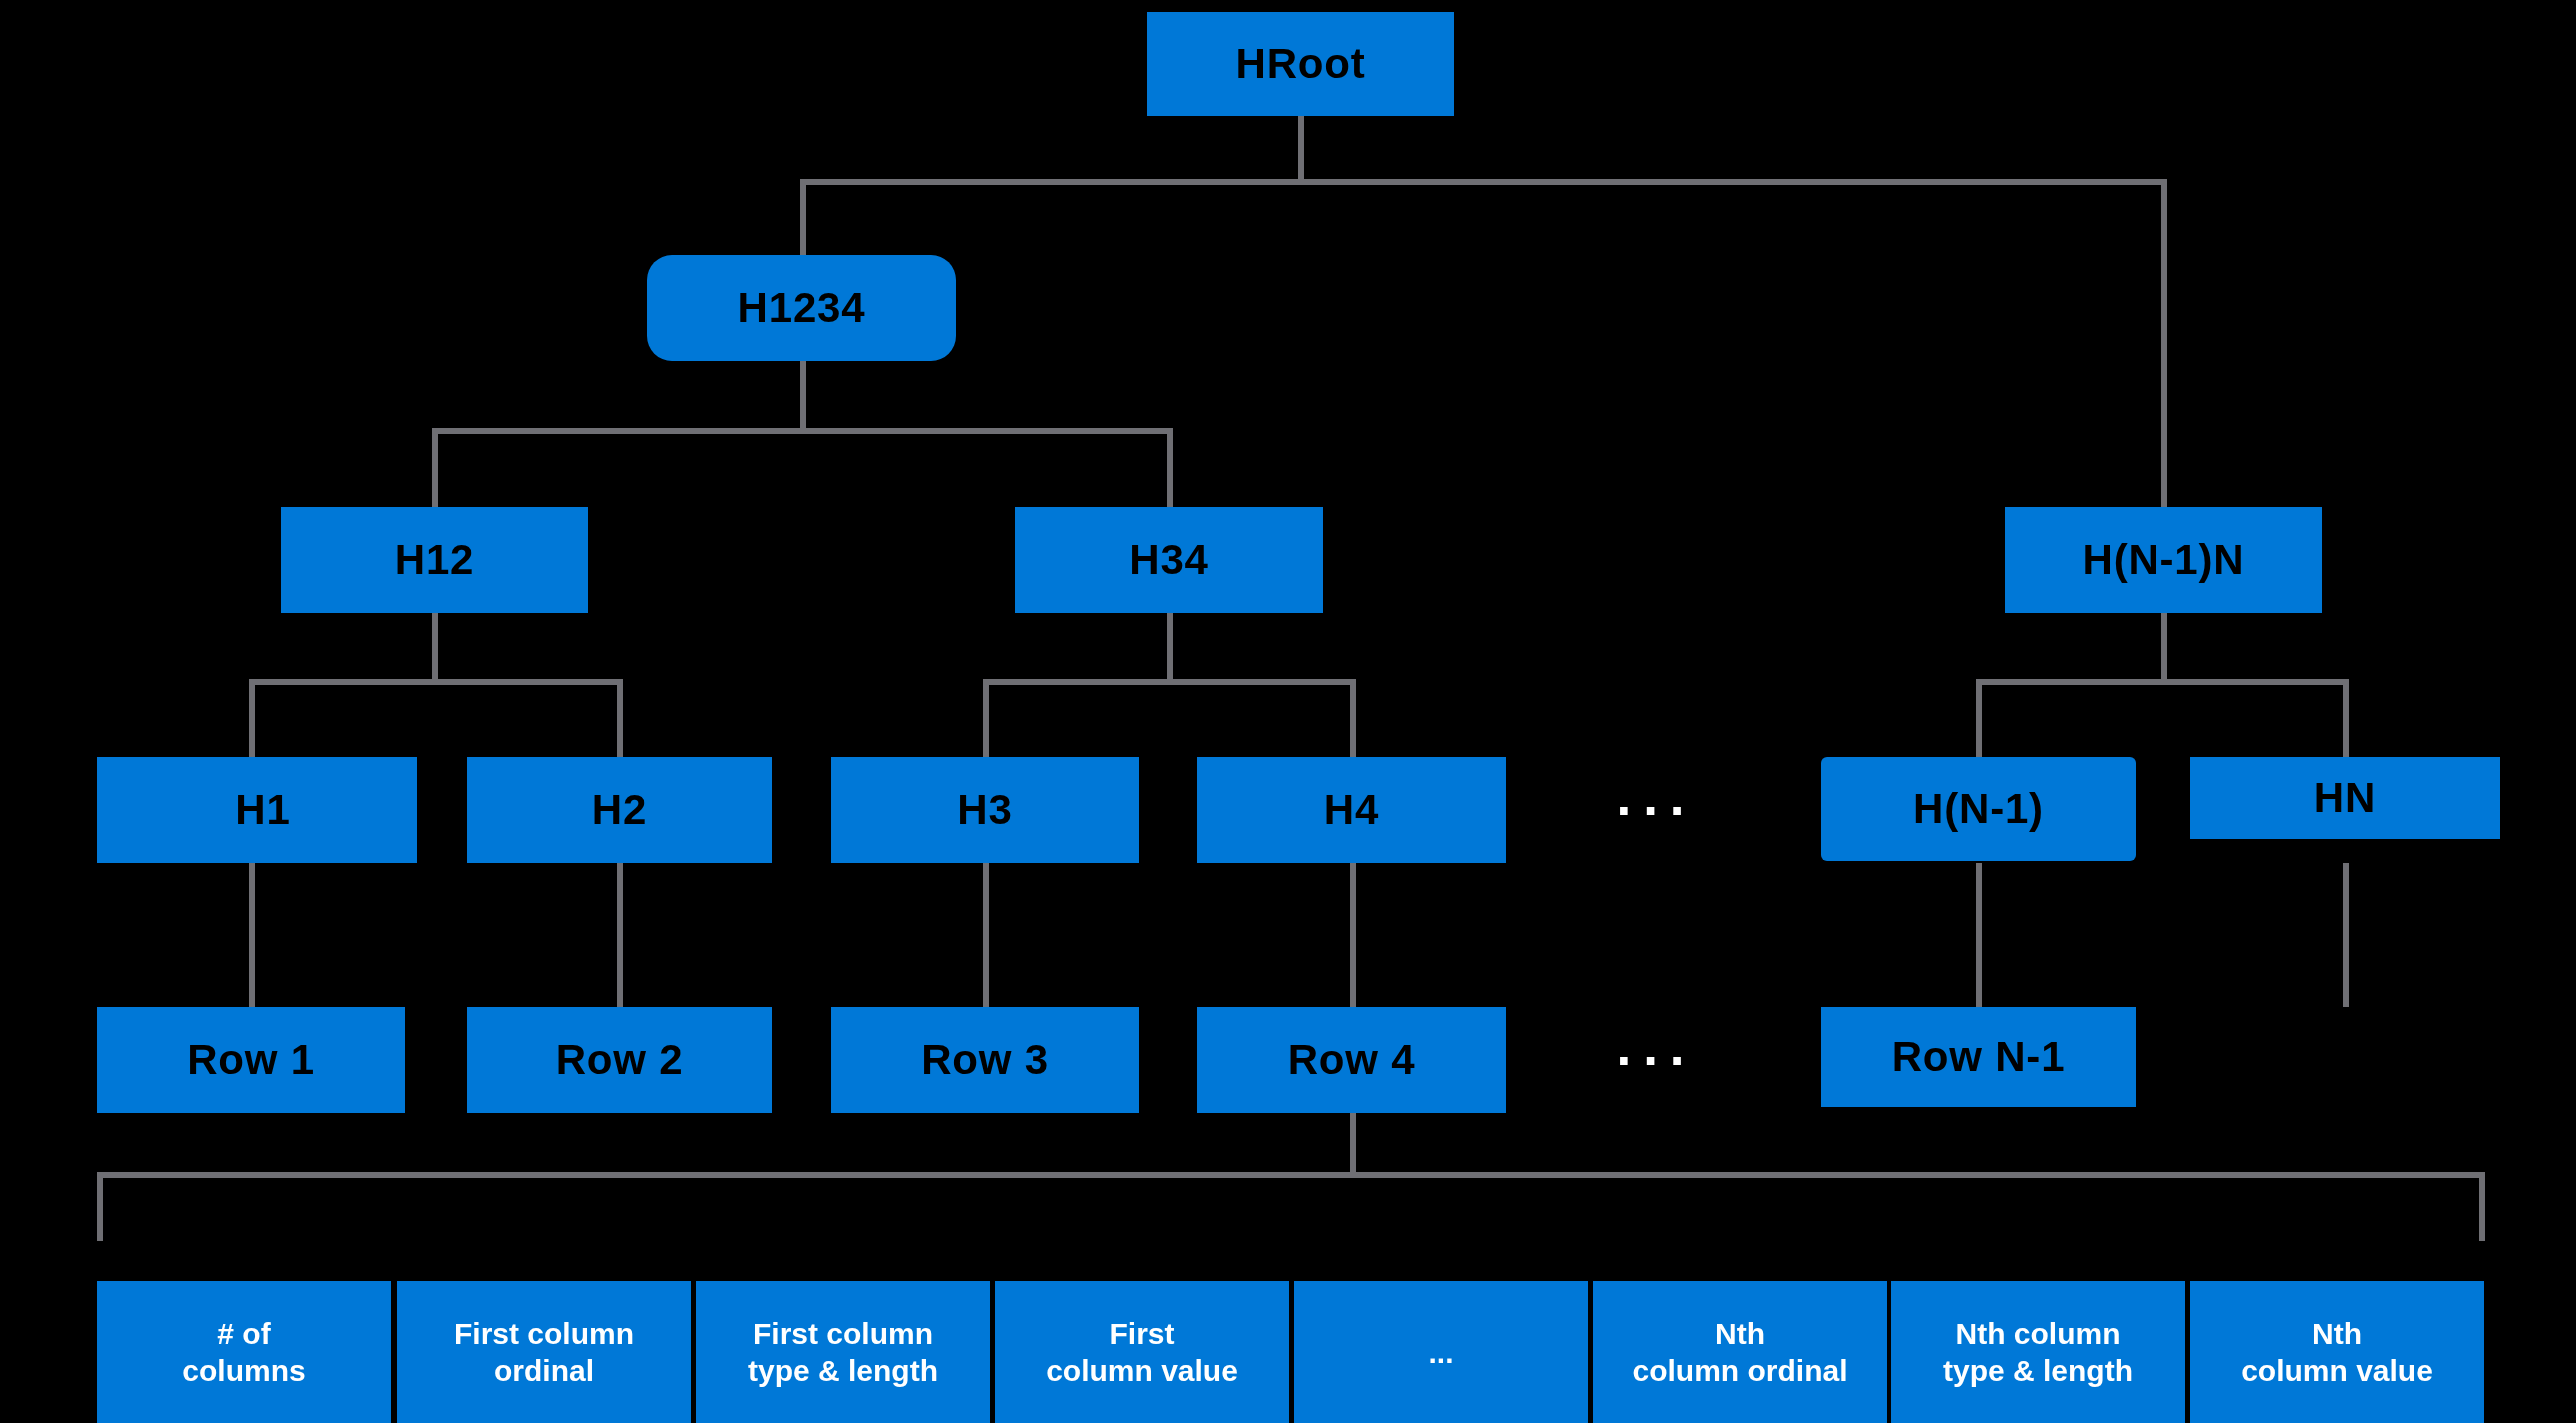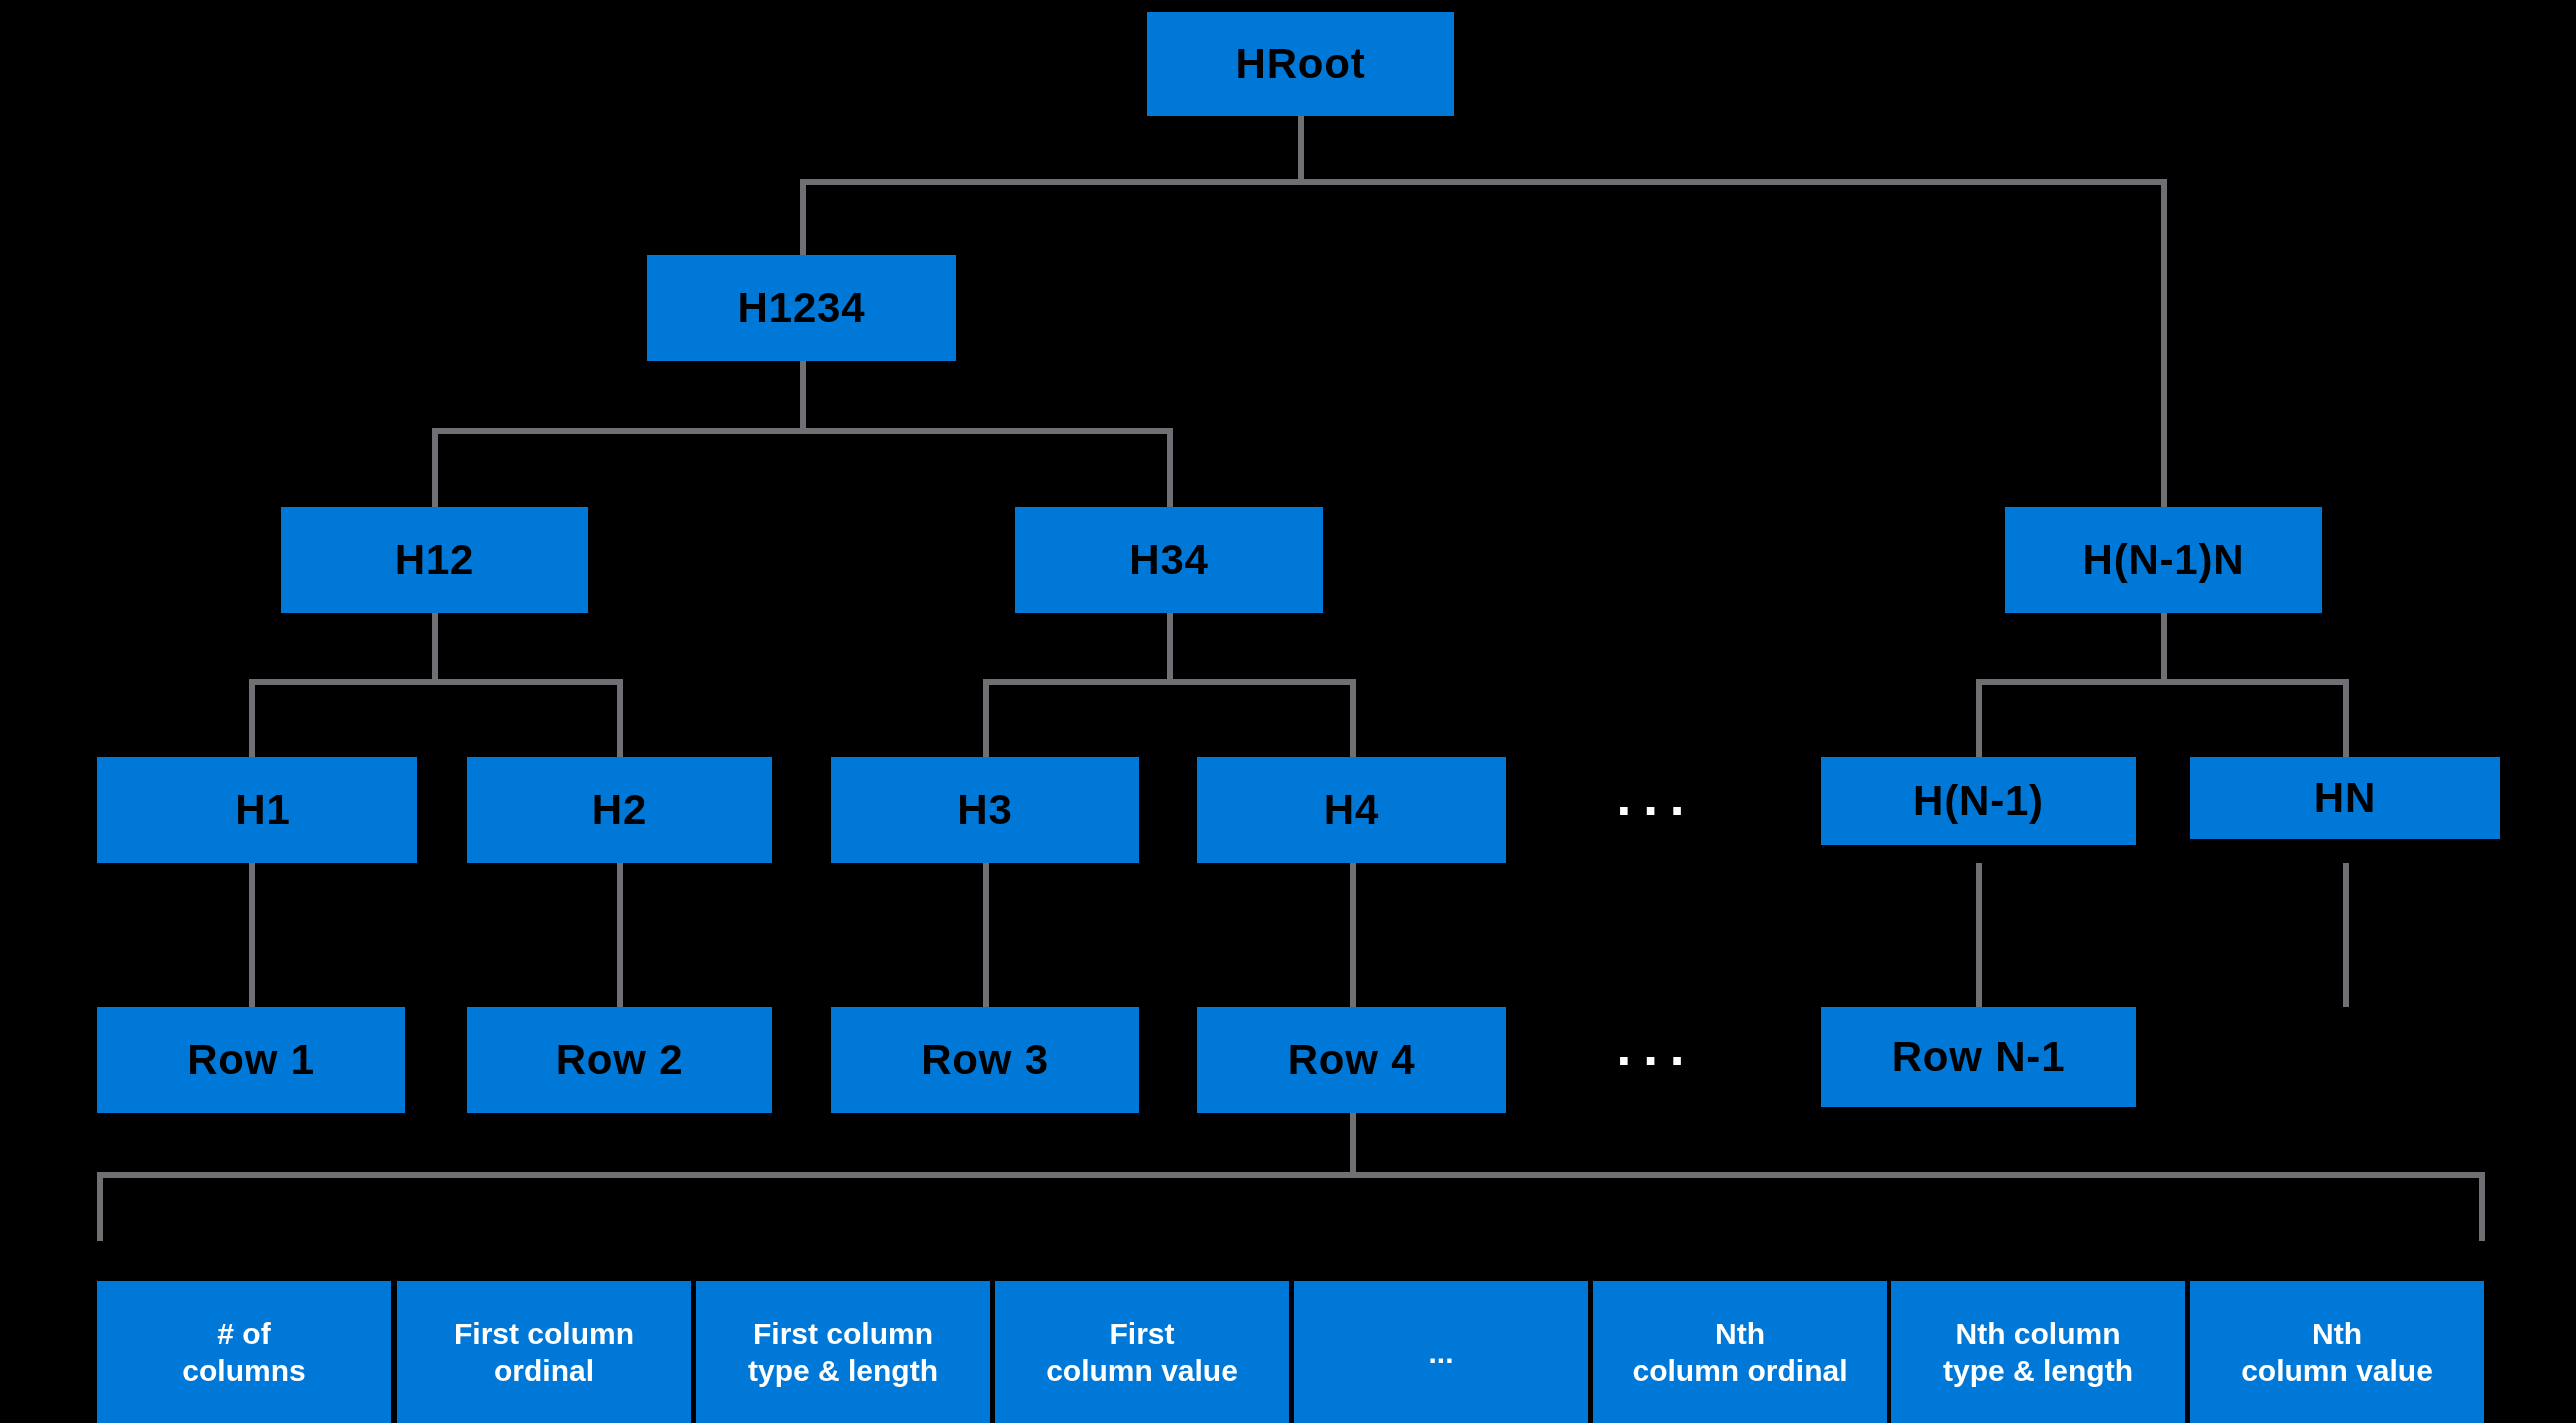--- a/index.html
+++ b/index.html
@@ -53,31 +53,31 @@
   <div class="vline" style="left:1350px;top:863px;height:144px;"></div>
   <div class="vline" style="left:1976px;top:863px;height:144px;"></div>
   <div class="vline" style="left:2343px;top:863px;height:144px;"></div>
 
   <div class="vline" style="left:1350px;top:1113px;height:65px;"></div>
   <div class="hline" style="left:97px;top:1172px;width:2387px;"></div>
   <div class="vline" style="left:97px;top:1172px;height:69px;"></div>
   <div class="vline" style="left:2479px;top:1172px;height:69px;"></div>
 
   <div class="node" style="left:1147px;top:12px;width:307px;height:104px;">HRoot</div>
-  <div class="node" style="left:647px;top:255px;width:309px;height:106px;">H1234</div>
+  <div class="node" style="left:647px;top:255px;width:309px;height:106px;border-radius:25px;">H1234</div>
   <div class="node" style="left:281px;top:507px;width:307px;height:106px;">H12</div>
   <div class="node" style="left:1015px;top:507px;width:308px;height:106px;">H34</div>
   <div class="node" style="left:2005px;top:507px;width:317px;height:106px;">H(N-1)N</div>
 
   <div class="node" style="left:97px;top:757px;width:308px;height:106px;padding-left:12px;">H1</div>
   <div class="node" style="left:467px;top:757px;width:305px;height:106px;">H2</div>
   <div class="node" style="left:831px;top:757px;width:308px;height:106px;">H3</div>
   <div class="node" style="left:1197px;top:757px;width:309px;height:106px;">H4</div>
   <div class="dots" style="left:1593px;top:757px;width:127px;height:106px;">...</div>
-  <div class="node" style="left:1821px;top:757px;width:315px;height:88px;">H(N-1)</div>
+  <div class="node" style="left:1821px;top:757px;width:315px;height:104px;border-radius:6px;">H(N-1)</div>
   <div class="node" style="left:2190px;top:757px;width:310px;height:82px;">HN</div>
 
   <div class="node" style="left:97px;top:1007px;width:308px;height:106px;">Row 1</div>
   <div class="node" style="left:467px;top:1007px;width:305px;height:106px;">Row 2</div>
   <div class="node" style="left:831px;top:1007px;width:308px;height:106px;">Row 3</div>
   <div class="node" style="left:1197px;top:1007px;width:309px;height:106px;">Row 4</div>
   <div class="dots" style="left:1593px;top:1007px;width:127px;height:106px;">...</div>
   <div class="node" style="left:1821px;top:1007px;width:315px;height:100px;">Row N-1</div>
 
   <div class="field" style="left:97px;top:1281px;width:294px;height:142px;">

